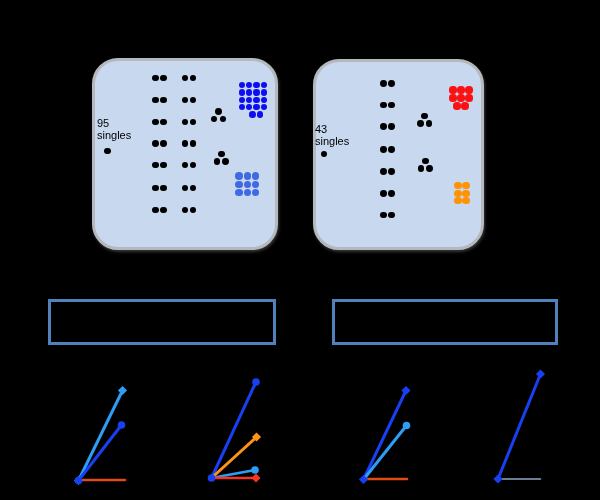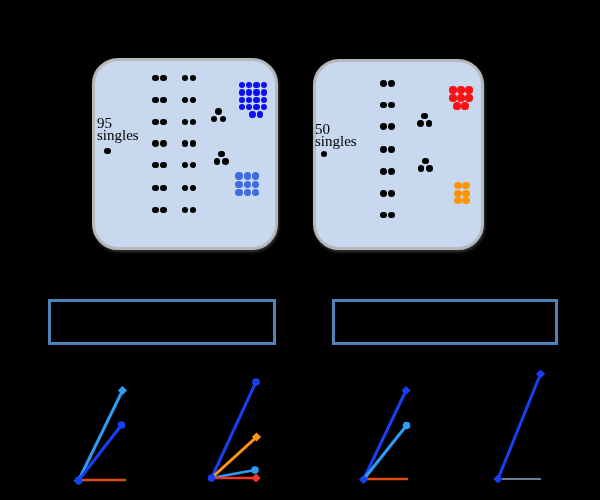--- a/index.html
+++ b/index.html
@@ -10,24 +10,23 @@
   .panel{
     position:absolute;
     border:3px solid #b5b8bc;
     border-radius:26px;
     box-shadow:1px 2px 3px rgba(120,120,120,.45);
     box-sizing:border-box;
   }
   .singles-label{
     position:absolute;
     color:#000;
-    font-size:15px;
+    font-size:11px;
     line-height:11.5px;
     letter-spacing:0px;
-    font-family:Liberation Serif, serif;
   }
   .dot{position:absolute;border-radius:50%;}
   .answer-box{
     position:absolute;
     border:3px solid #4f81bd;
     box-sizing:border-box;
     background:transparent;
   }
   #chart-svg{position:absolute;left:0;top:0;pointer-events:none;}
 </style>
@@ -37,21 +36,21 @@
 <div id="stage">
 
   <div class="panel" style="left: 92px; top: 58px; width: 186px; height: 192px; background: rgb(200, 217, 239); border-color: rgb(181, 184, 188);"></div>
   <div class="panel" style="left: 313px; top: 59px; width: 171px; height: 191px; background: rgb(200, 217, 239); border-color: rgb(181, 184, 188);"></div>
 
   <div class="singles-label" style="left: 97px; top: 118px;">
     <div>95</div>
     <div>singles</div>
   </div>
   <div class="singles-label" style="left: 315px; top: 124px;">
-    <div>50</div>
+    <div>43</div>
     <div>singles</div>
   </div>
 
   <div id="dot-layer">
       <div class="dot" style="left: 103.9px; top: 147.6px; height: 6.8px; width: 6.8px; background: rgb(0, 0, 0);"></div>
       <div class="dot" style="left: 152.2px; top: 74.6px; height: 6.8px; width: 6.8px; background: rgb(0, 0, 0);"></div>
       <div class="dot" style="left: 160.2px; top: 74.6px; height: 6.8px; width: 6.8px; background: rgb(0, 0, 0);"></div>
       <div class="dot" style="left: 181.6px; top: 74.6px; height: 6.8px; width: 6.8px; background: rgb(0, 0, 0);"></div>
       <div class="dot" style="left: 189.6px; top: 74.6px; height: 6.8px; width: 6.8px; background: rgb(0, 0, 0);"></div>
       <div class="dot" style="left: 152.2px; top: 96.6px; height: 6.8px; width: 6.8px; background: rgb(0, 0, 0);"></div>

